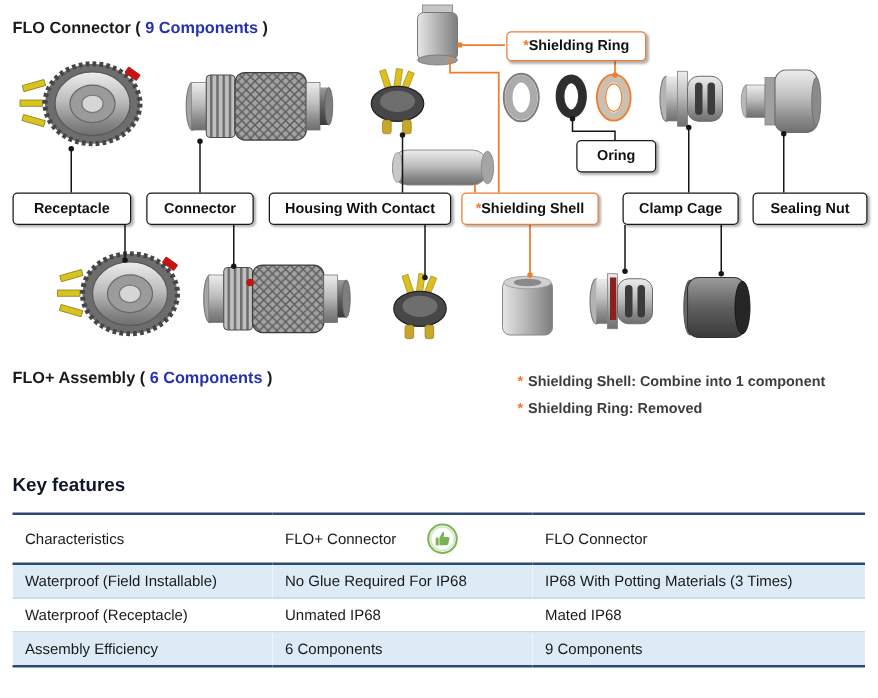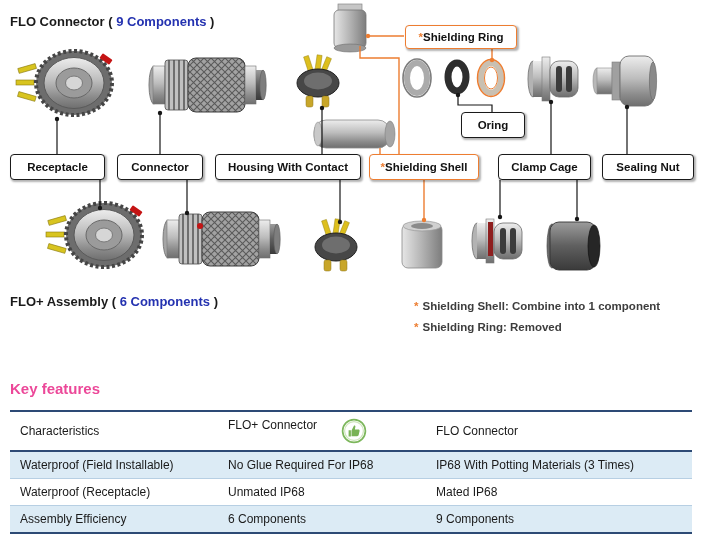--- a/index.html
+++ b/index.html
@@ -16,33 +16,33 @@
     border-radius:4px; display:flex; align-items:center; justify-content:center;
     font-size:11.5px; font-weight:bold; color:#111;
     box-shadow:1.5px 1.5px 2px rgba(0,0,0,0.3); white-space:nowrap; }
   .label-box.orange { border-color:#ED7D31; }
   .label-box .star { color:#ED7D31; }
 
   .notes { position:absolute; left:414px; top:296px; font-size:11.5px; font-weight:bold;
     color:#3d3d3d; line-height:21px; }
   .notes .star { color:#ED7D31; margin-right:4px; }
 
-  .kf-heading { position:absolute; left:10px; top:380px; font-size:15px; font-weight:bold; color:#ec4899; }
+  .kf-heading { position:absolute; left:10px; top:380px; font-size:15px; font-weight:bold; color:#0f172a; }
 
   .kf-table { position:absolute; left:10px; top:410px; width:682px; border-collapse:collapse;
     font-size:12px; color:#1a1a1a; table-layout:fixed; }
   .kf-table col.c1 { width:208px; }
   .kf-table col.c2 { width:208px; }
   .kf-table th, .kf-table td { text-align:left; padding:6px 10px; overflow:hidden; white-space:nowrap; }
   .kf-table thead tr { border-top:2px solid #2d4a75; border-bottom:2px solid #2d4a75; background:#fff; }
   .kf-table th { font-weight:normal; }
   .kf-table tbody tr { border-bottom:1px solid #b7cfe3; }
   .kf-table tbody tr.blue { background:#dcebf5; }
   .kf-table tbody tr:last-child { border-bottom:2px solid #2d4a75; }
-  .th-flex { display:flex; align-items:flex-start; gap:24px; height:26px; }
+  .th-flex { display:flex; align-items:center; gap:24px; height:26px; }
 </style>
 </head>
 <body>
 
 <div class="canvas">
 
   <svg class="art" width="702" height="370" viewBox="0 0 702 370">
     <defs>
       <linearGradient id="gM" x1="0" y1="0" x2="0" y2="1">
         <stop offset="0" stop-color="#ededed"></stop>

